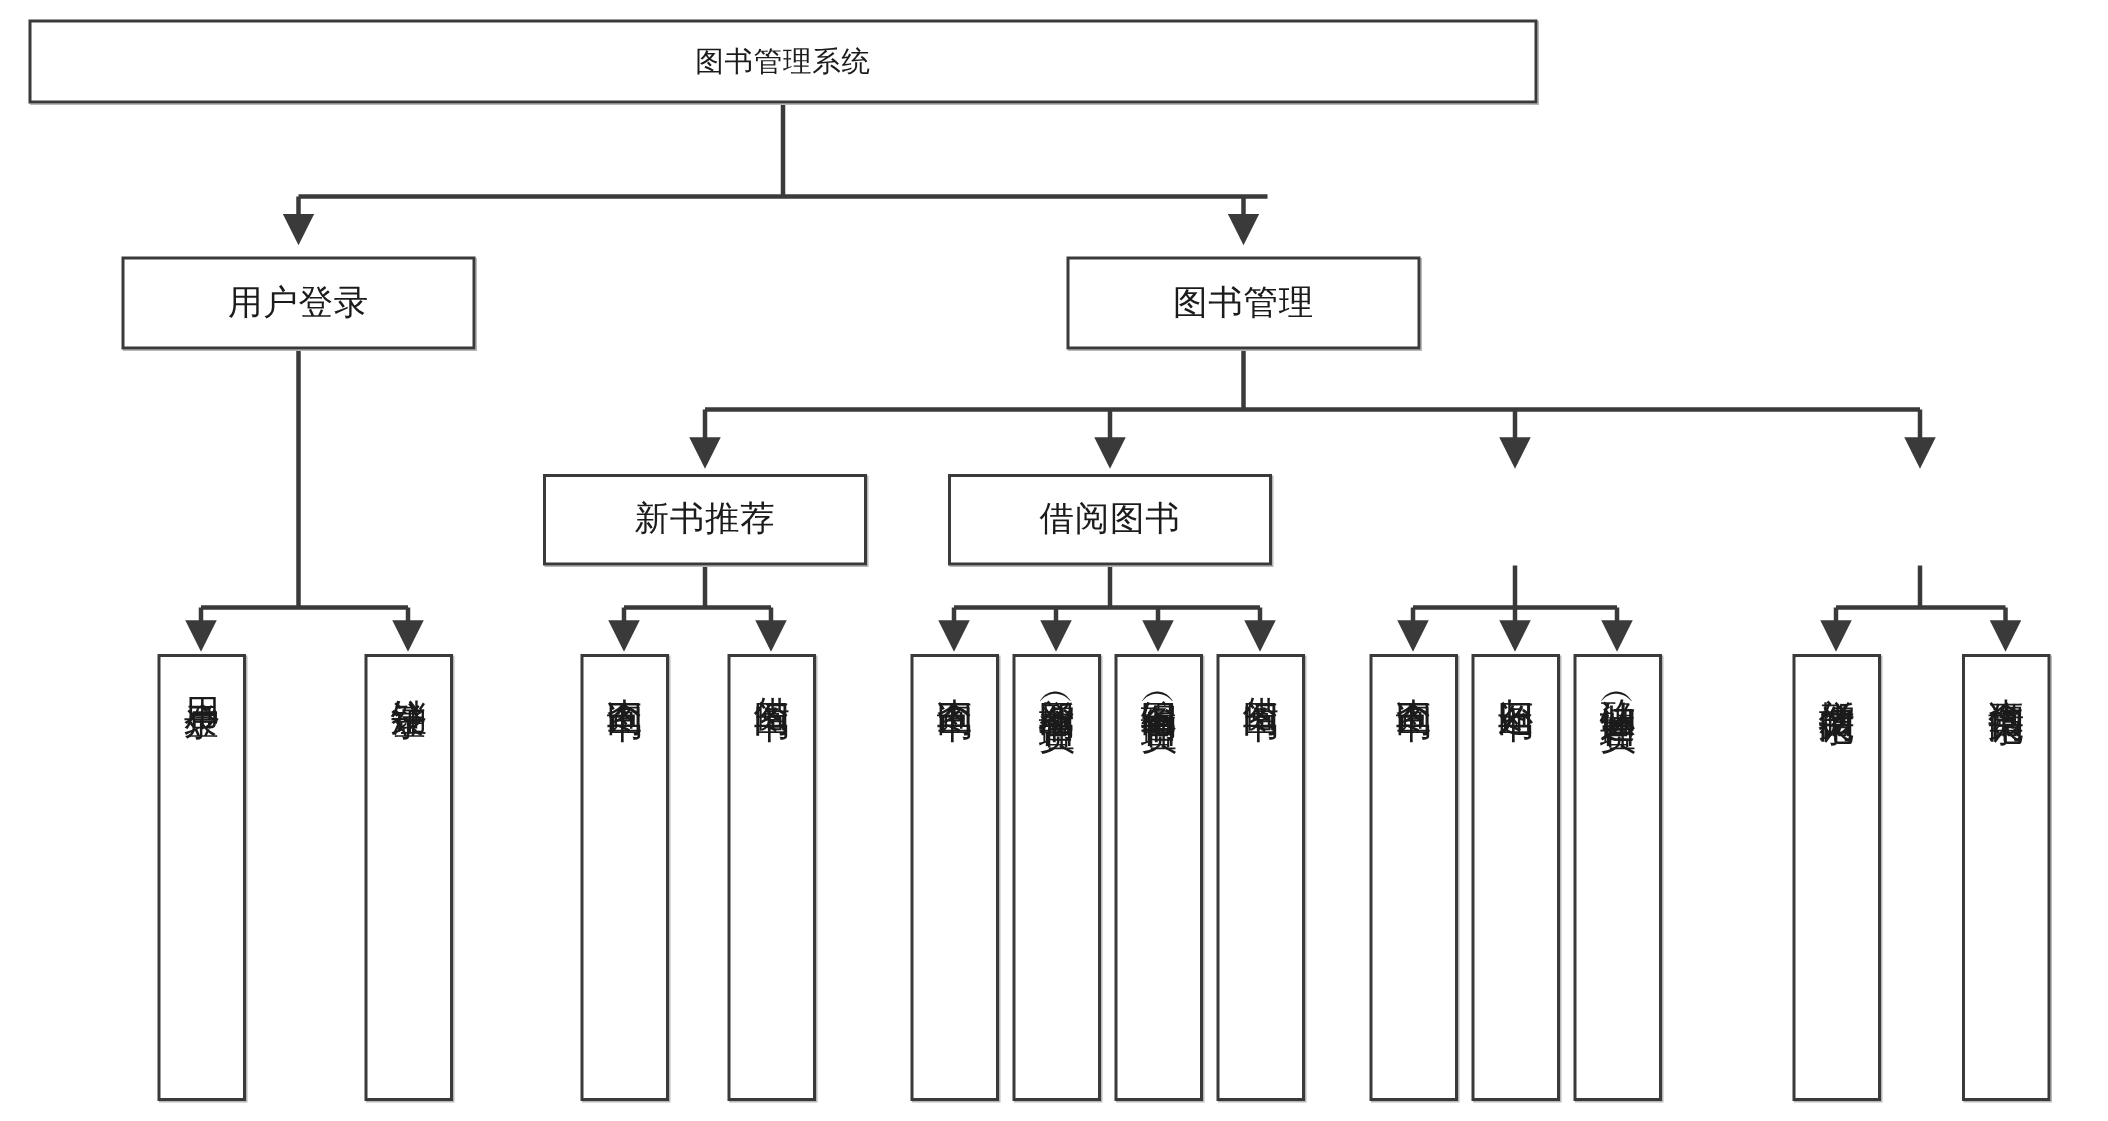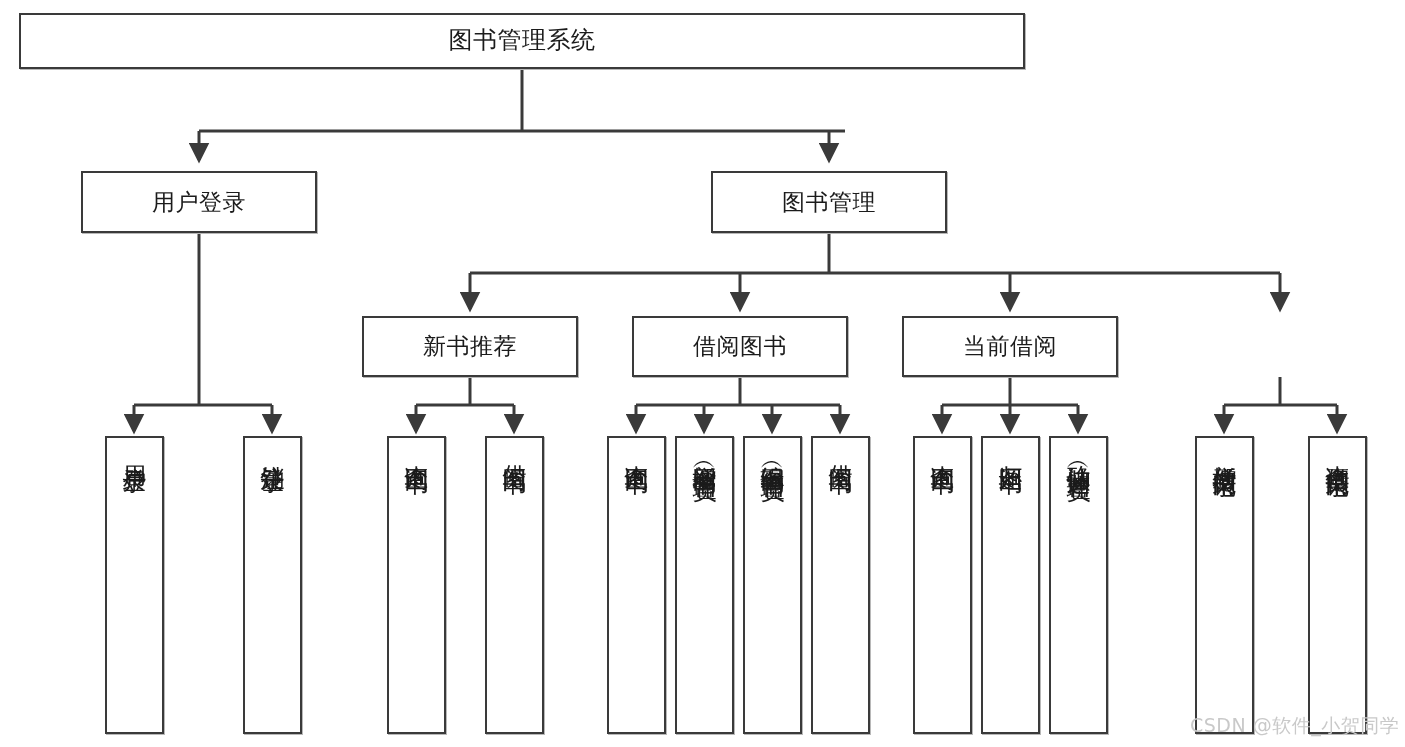--- a/index.html
+++ b/index.html
@@ -41,21 +41,21 @@
     line-height: 1.08;
     letter-spacing: 0.5px;
     text-align: center;
     white-space: nowrap;
   }
   
   .node.horiz .label {
     font-size: 23px;
   }
   .node.root .label {
-    font-size: 24px;
+    font-size: 19px;
   }
   
   .node.vert {
     align-items: flex-start;
     justify-content: center;
     padding-top: 8px;
   }
   .node.vert .label {
     writing-mode: vertical-rl;
     text-orientation: upright;
@@ -136,23 +136,20 @@
   <div class="node horiz" style="left:362px; top:316px; width:216px; height:61px;">
     <span class="label">新书推荐</span>
   </div>
 
   <div class="node horiz" style="left:711px; top:171px; width:236px; height:62px;">
     <span class="label">图书管理</span>
   </div>
   <div class="node horiz" style="left:632px; top:316px; width:216px; height:61px;">
     <span class="label">借阅图书</span>
   </div>
-  <div class="node horiz" style="left:902px; top:316px; width:216px; height:61px;">
-    <span class="label">当前借阅</span>
-  </div>
 
   <div class="node vert" style="left:105px; top:436px; width:59px; height:298px;">
     <span class="label">用户登录</span>
   </div>
   <div class="node vert" style="left:243px; top:436px; width:59px; height:298px;">
     <span class="label">注销登录</span>
   </div>
 
   <div class="node vert" style="left:387px; top:436px; width:59px; height:298px;">
     <span class="label">查询图书</span>
@@ -184,15 +181,14 @@
     <span class="label">确认归还（管理员）</span>
   </div>
 
   <div class="node vert" style="left:1195px; top:436px; width:59px; height:298px;">
     <span class="label">新增借阅记录</span>
   </div>
   <div class="node vert" style="left:1308px; top:436px; width:59px; height:298px;">
     <span class="label">查询借阅记录</span>
   </div>
 
-  <div class="watermark" style="left:1190px; top:713px;">CSDN @软件_小贺同学</div>
 
 </div>
 
 </body></html>

